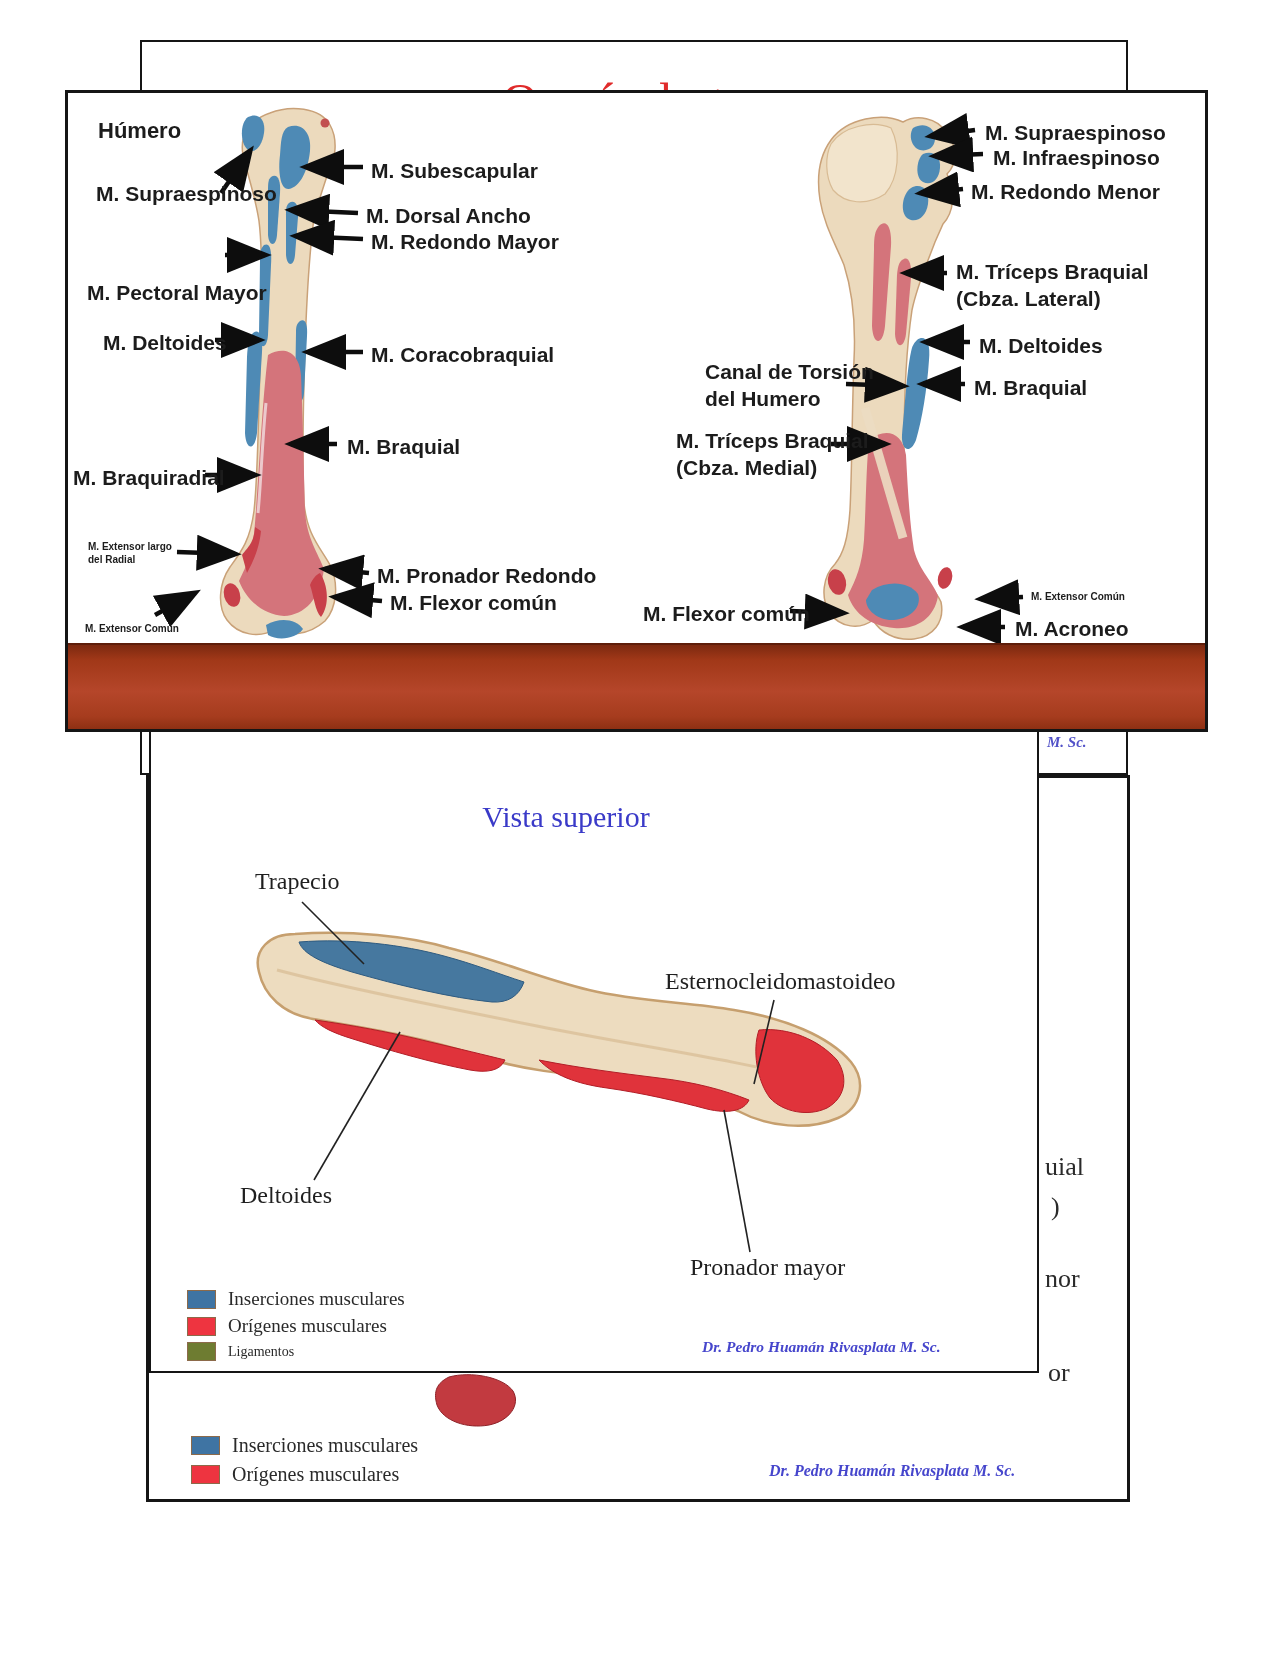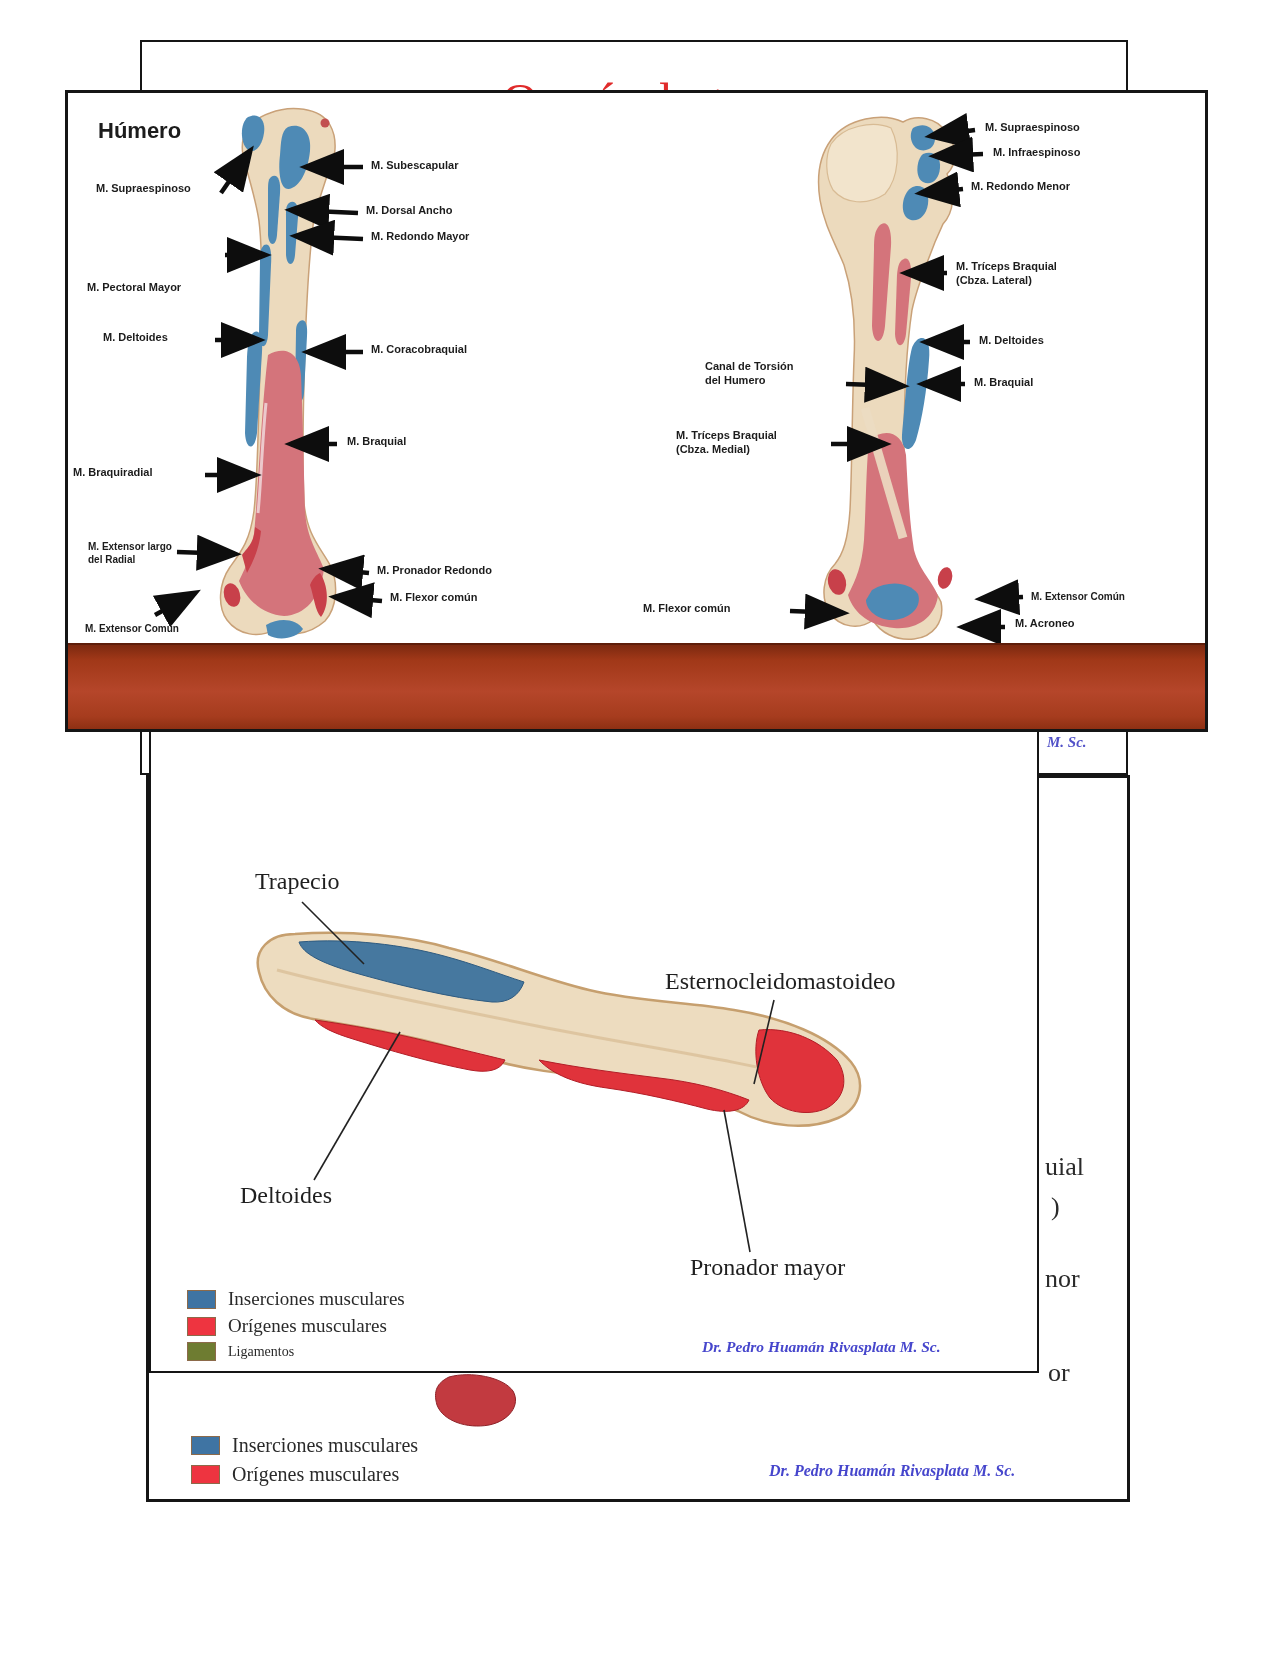--- a/index.html
+++ b/index.html
@@ -13,21 +13,21 @@
   .slide-humero{left:65px;top:90px;width:1143px;height:642px;z-index:4;border-width:3px;overflow:hidden;}
   
   .clipped-title{position:absolute;left:0;top:30px;width:100%;text-align:center;
        font-family:"Liberation Serif",serif;font-size:50px;letter-spacing:8px;color:#e02b2b;}
   .msc-frag{position:absolute;left:905px;top:692px;font-family:"Liberation Serif",serif;
        font-style:italic;font-weight:bold;font-size:15px;color:#5252c8;}
   
   .band{position:absolute;left:0;right:0;bottom:0;height:84px;
        background:linear-gradient(180deg,#7c2910 0%,#a13818 18%,#b5462a 55%,#a63c1e 85%,#8e3013 100%);
        border-top:2px solid #5e1d0a;}
-  .sans-labels .pl{font-family:"Liberation Sans",sans-serif;font-weight:600;font-size:11px;color:#1c1c1c;}
+  .sans-labels .pl{font-family:"Liberation Sans",sans-serif;font-weight:600;font-size:21px;color:#1c1c1c;}
   .serif-labels .pl{font-family:"Liberation Serif",serif;font-size:24px;color:#1f1f1f;}
   .pl{position:absolute;white-space:pre-line;line-height:1.28;}
   .overlay{position:absolute;inset:0;}
   
   .clav-title{position:absolute;left:0;top:18px;width:830px;text-align:center;
        font-family:"Liberation Serif",serif;font-size:44px;color:#e02b2b;}
   .clav-sub{position:absolute;left:0;top:72px;width:830px;text-align:center;
        font-family:"Liberation Serif",serif;font-size:30px;color:#3a3ac8;}
   .legend{position:absolute;}
   .legend-row{position:absolute;display:flex;align-items:center;gap:12px;}
@@ -67,20 +67,21 @@
       </div>
       <div class="legend-row" style="left:42px;top:685px;">
         <div class="swatch" style="background: rgb(238, 52, 64);"></div>
         <span>Orígenes musculares</span>
       </div>
     </div>
     <div class="credit" style="left:620px;top:684px;font-size:16px;">Dr. Pedro Huamán Rivasplata M. Sc.</div>
   </div>
 
   <div class="slide slide-clavicula serif-labels">
+    <div class="clav-sub">Vista superior</div>
 
     <svg width="680" height="260" viewBox="0 0 680 260" style="position:absolute;left:86px;top:180px;">
       <path d="M22,64 C16,42 32,26 58,26 C112,22 172,28 212,40 C262,52 302,70 352,82
                C402,94 452,94 497,102 C547,110 592,128 614,154 C630,174 624,200 601,210
                C571,223 531,219 501,203 C461,184 421,172 381,170 C331,167 281,162 236,146
                C186,129 121,119 76,111 C46,106 27,87 22,64 Z" fill="#eddcbf" stroke="#c69f6e" stroke-width="2.5"></path>
       <path d="M40,62 C100,78 200,98 300,118 C400,138 500,152 575,172" fill="none" stroke="#d9bf98" stroke-width="3" opacity="0.8"></path>
       <path d="M62,34 C112,30 167,37 207,48 C237,56 262,66 287,74 C282,88 271,95 255,94
                C215,90 160,77 115,64 C85,55 66,46 62,34 Z" fill="#46789f" stroke="#2f5b80" stroke-width="1"></path>
       <path d="M78,112 C113,117 153,124 193,134 C223,141 248,147 268,152 C263,163 250,165 233,162

